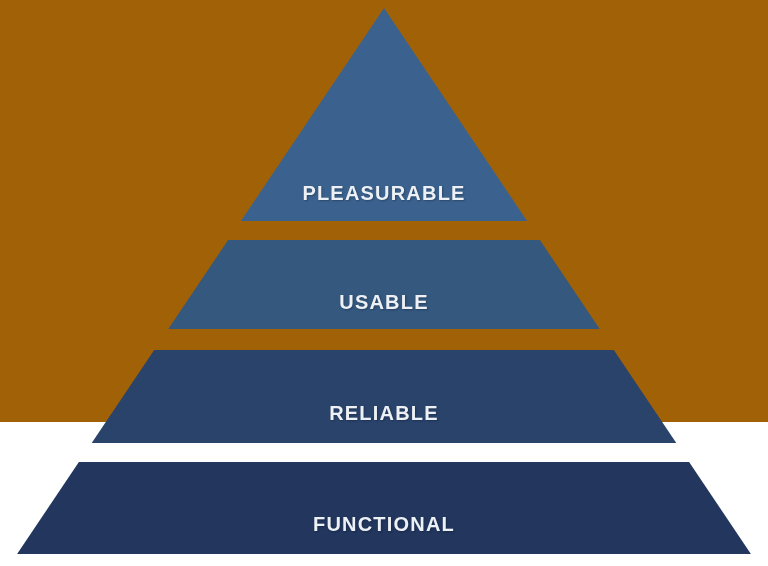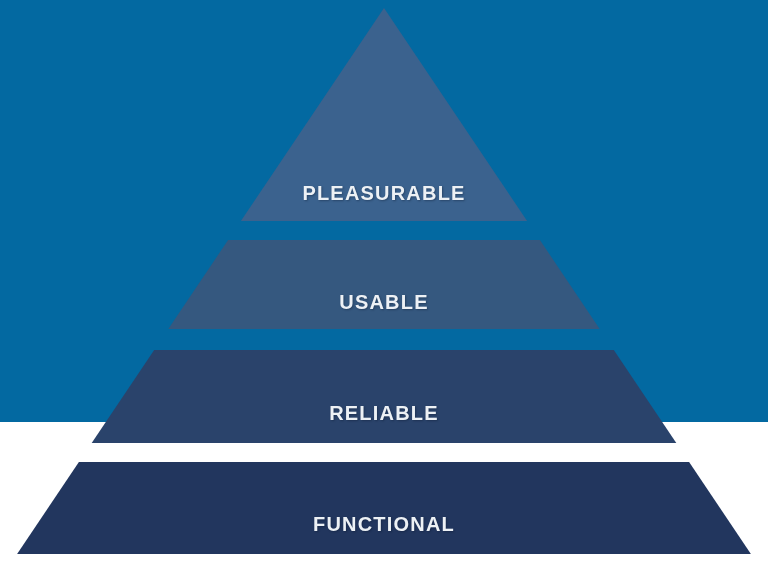--- a/index.html
+++ b/index.html
@@ -8,21 +8,21 @@
     background: #ffffff;
     width: 768px;
     height: 566px;
     overflow: hidden;
     font-family: "Liberation Sans", sans-serif;
   }
   .stage {
     position: relative;
     width: 768px;
     height: 422px;
-    background: #0369a1;
+    background: #a16207;
   }
   svg.pyramid {
     display: block;
     width: 768px;
     height: 566px;
   }
   svg.pyramid text {
     font-family: "Liberation Sans", sans-serif;
     font-weight: bold;
     font-size: 20px;

